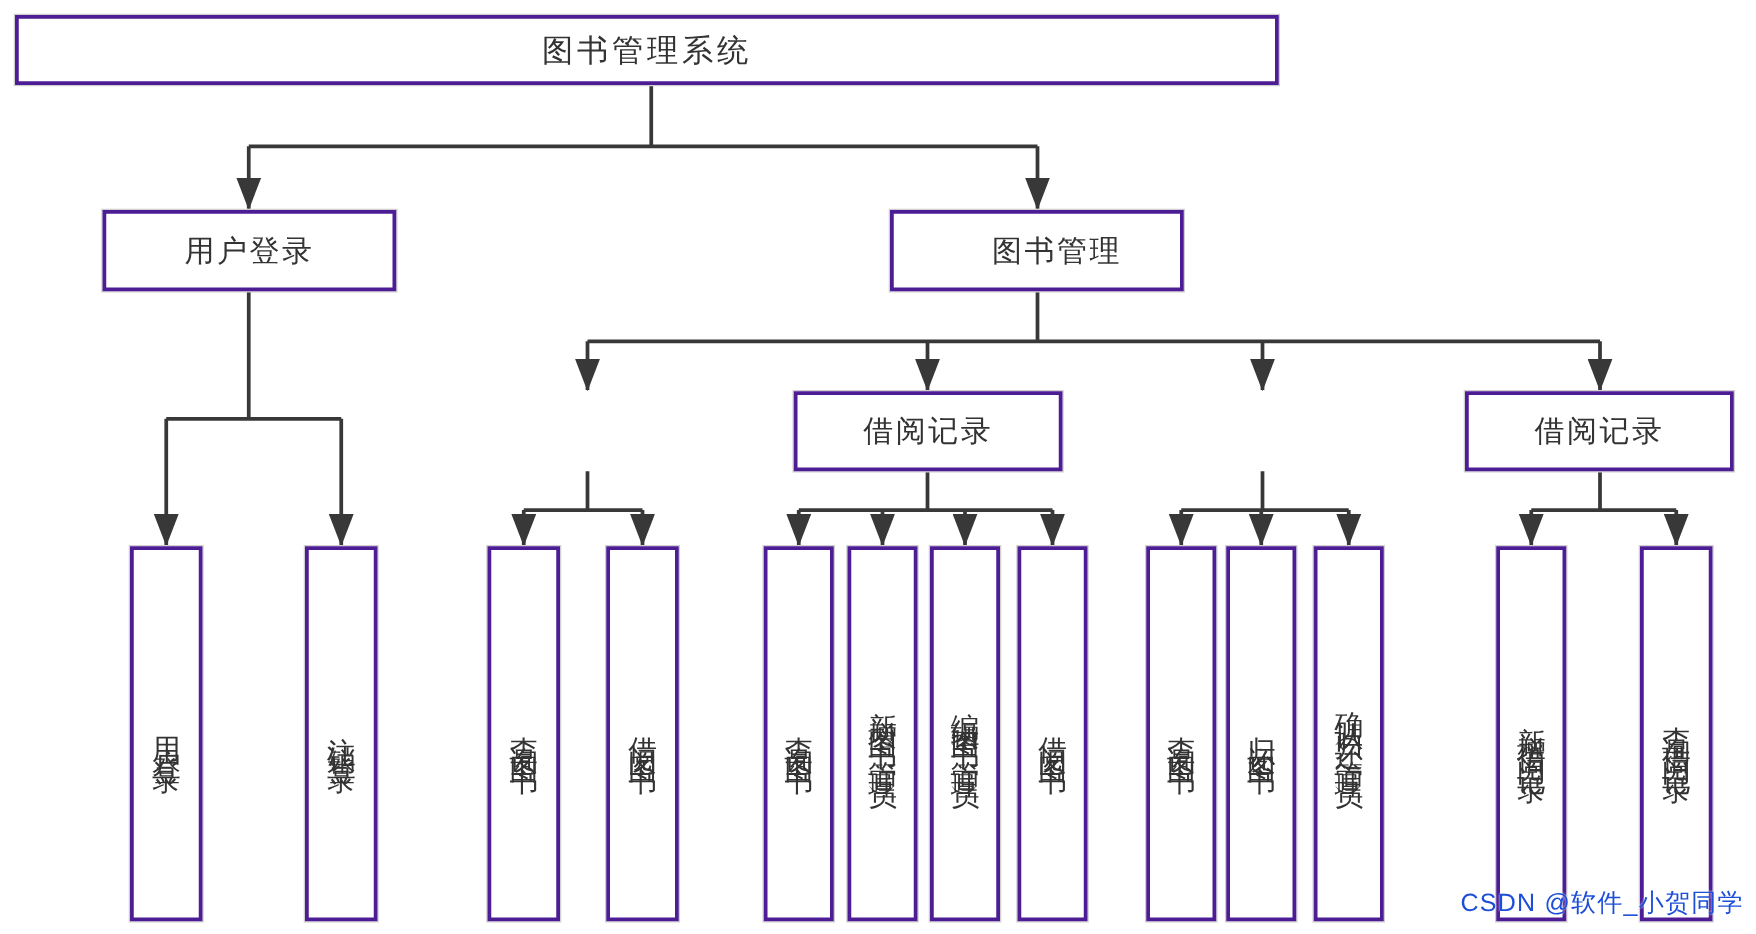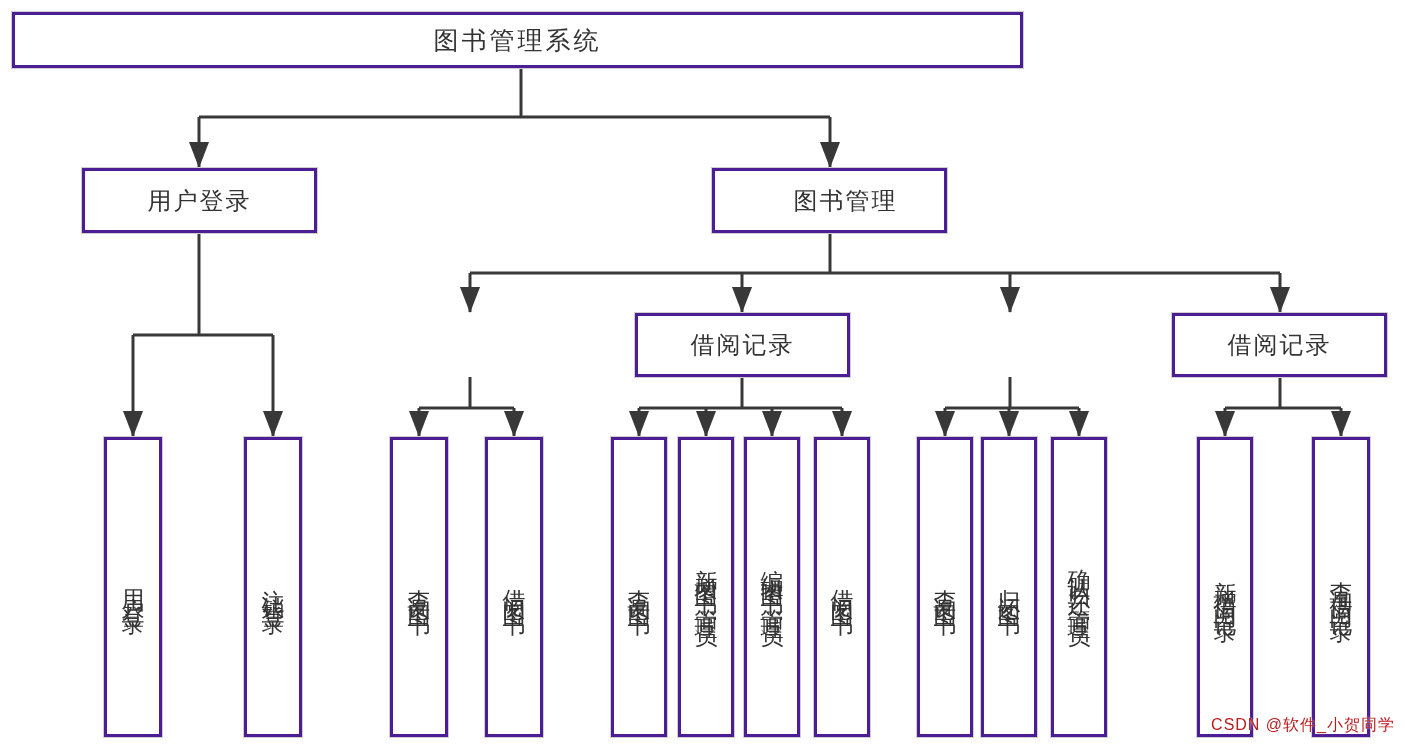--- a/index.html
+++ b/index.html
@@ -47,22 +47,22 @@
     text-orientation: mixed;
     font-size: 23px;
     letter-spacing: 8px;
     line-height: 1;
     white-space: nowrap;
   }
   .watermark {
     position: absolute;
     right: 10px;
     bottom: 11px;
-    font-size: 16px;
-    color: #b91c1c;
+    font-size: 20px;
+    color: #1d4ed8;
     letter-spacing: 1px;
     text-shadow: 0 0 2px #ffffff;
     white-space: nowrap;
   }
 </style>
 </head>
 <body>
 
 <div class="canvas">
 

